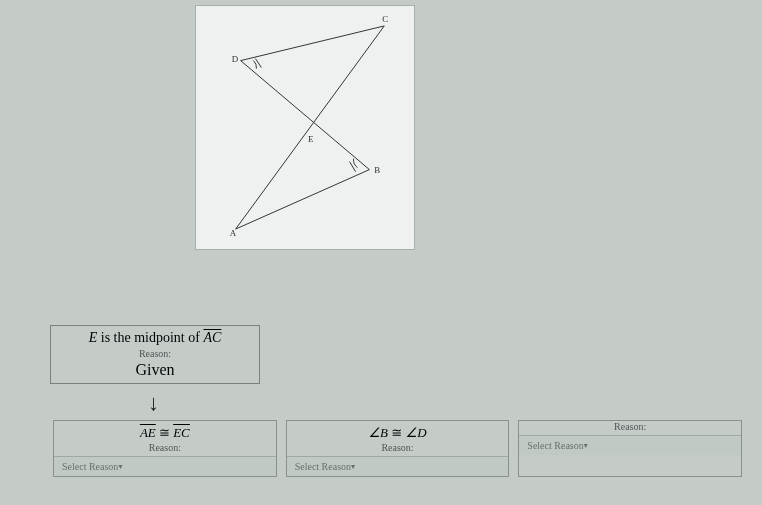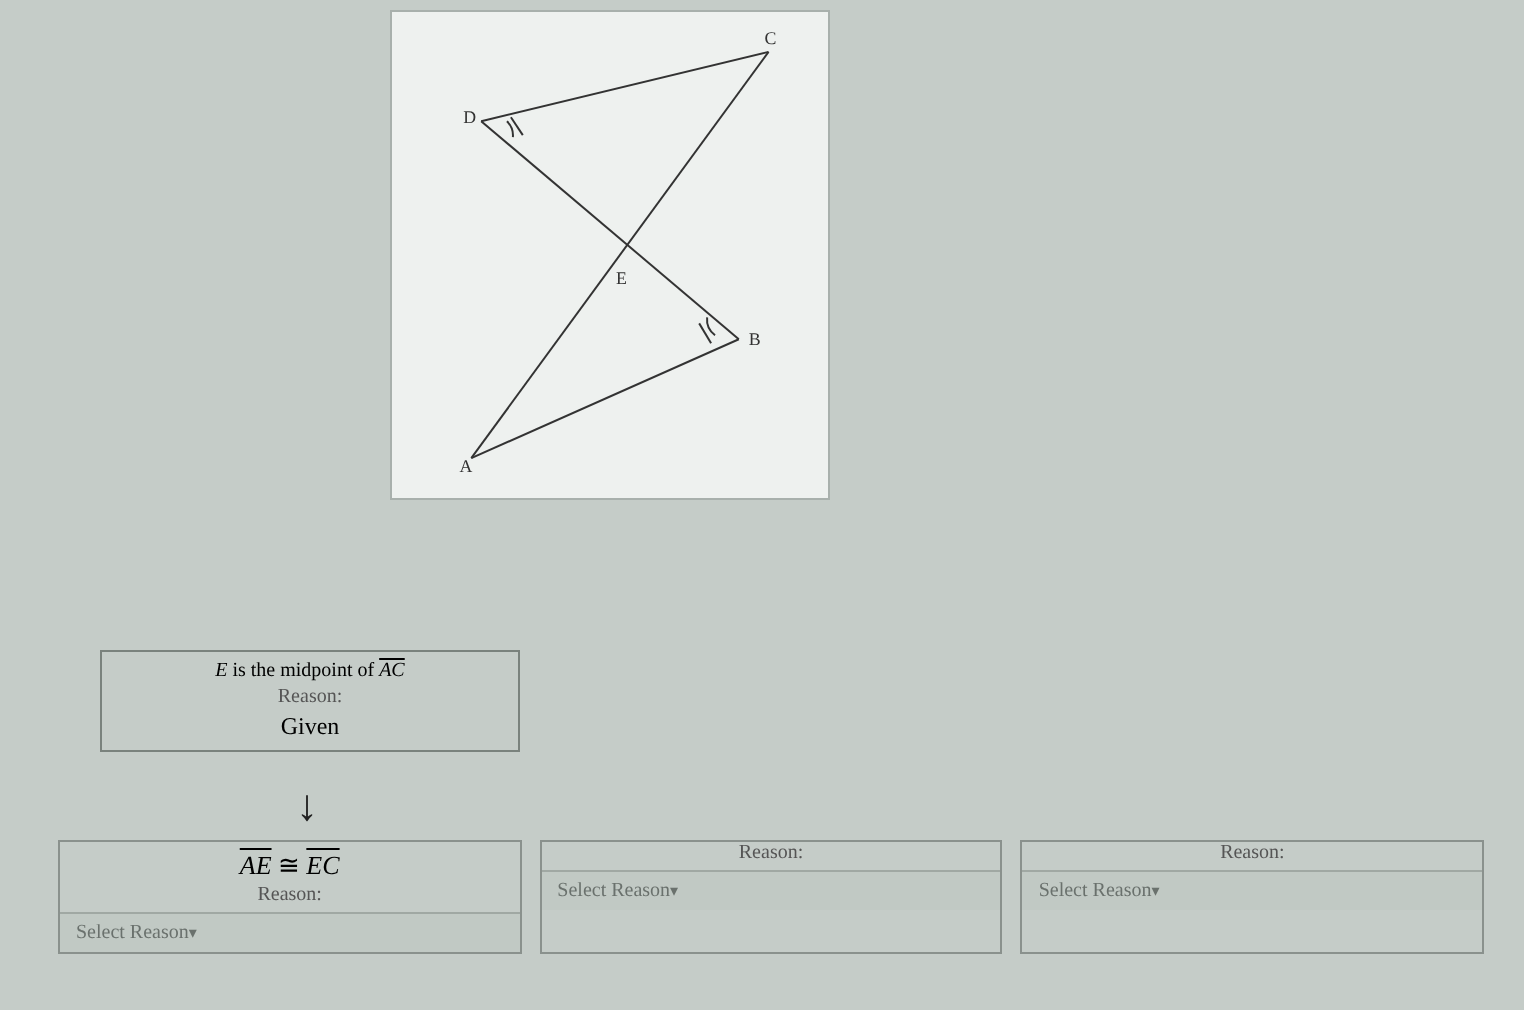--- a/index.html
+++ b/index.html
@@ -28,46 +28,46 @@
       position: absolute;
       top: 325px;
       left: 50px;
       width: 210px;
       border: 1px solid #7a827d;
       background: transparent;
       text-align: center;
       padding: 3px 0;
     }
     .box1-statement {
-      font-size: 10px;
+      font-size: 14px;
       padding: 1px;
       font-style: italic;
     }
     .box1-statement .plain { font-style: normal; }
     .overline { text-decoration: overline; font-style: italic; }
     .reason-label {
       font-size: 10px;
       color: #555;
       padding: 1px;
     }
     .reason-value {
-      font-size: 12px;
+      font-size: 16px;
       padding: 1px;
     }
     .arrow {
       position: absolute;
       top: 390px;
       left: 148px;
       font-size: 22px;
       color: #222;
     }
     .proof-row {
       position: absolute;
       top: 420px;
-      left: 29px;
+      left: 53px;
       right: 20px;
       display: flex;
       gap: 9px;
     }
     .proof-card {
       flex: 1;
       border: 1px solid #8a918d;
       background: transparent;
       text-align: center;
     }
@@ -147,20 +147,23 @@
       <span class="overline">AE</span><span style="font-style:normal"> ≅ </span><span class="overline">EC</span>
     </div>
     <div class="proof-reason-label">Reason:</div>
     <div class="reason-dropdown">
       <span>Select Reason</span>
       <span class="dropdown-caret">▾</span>
     </div>
   </div>
 
   <div class="proof-card">
+    <div class="proof-statement">
+      <span>∠B</span><span style="font-style:normal"> ≅ </span><span>∠D</span>
+    </div>
     <div class="proof-reason-label">Reason:</div>
     <div class="reason-dropdown">
       <span>Select Reason</span>
       <span class="dropdown-caret">▾</span>
     </div>
   </div>
 
   <div class="proof-card">
     <div class="proof-reason-label">Reason:</div>
     <div class="reason-dropdown">

